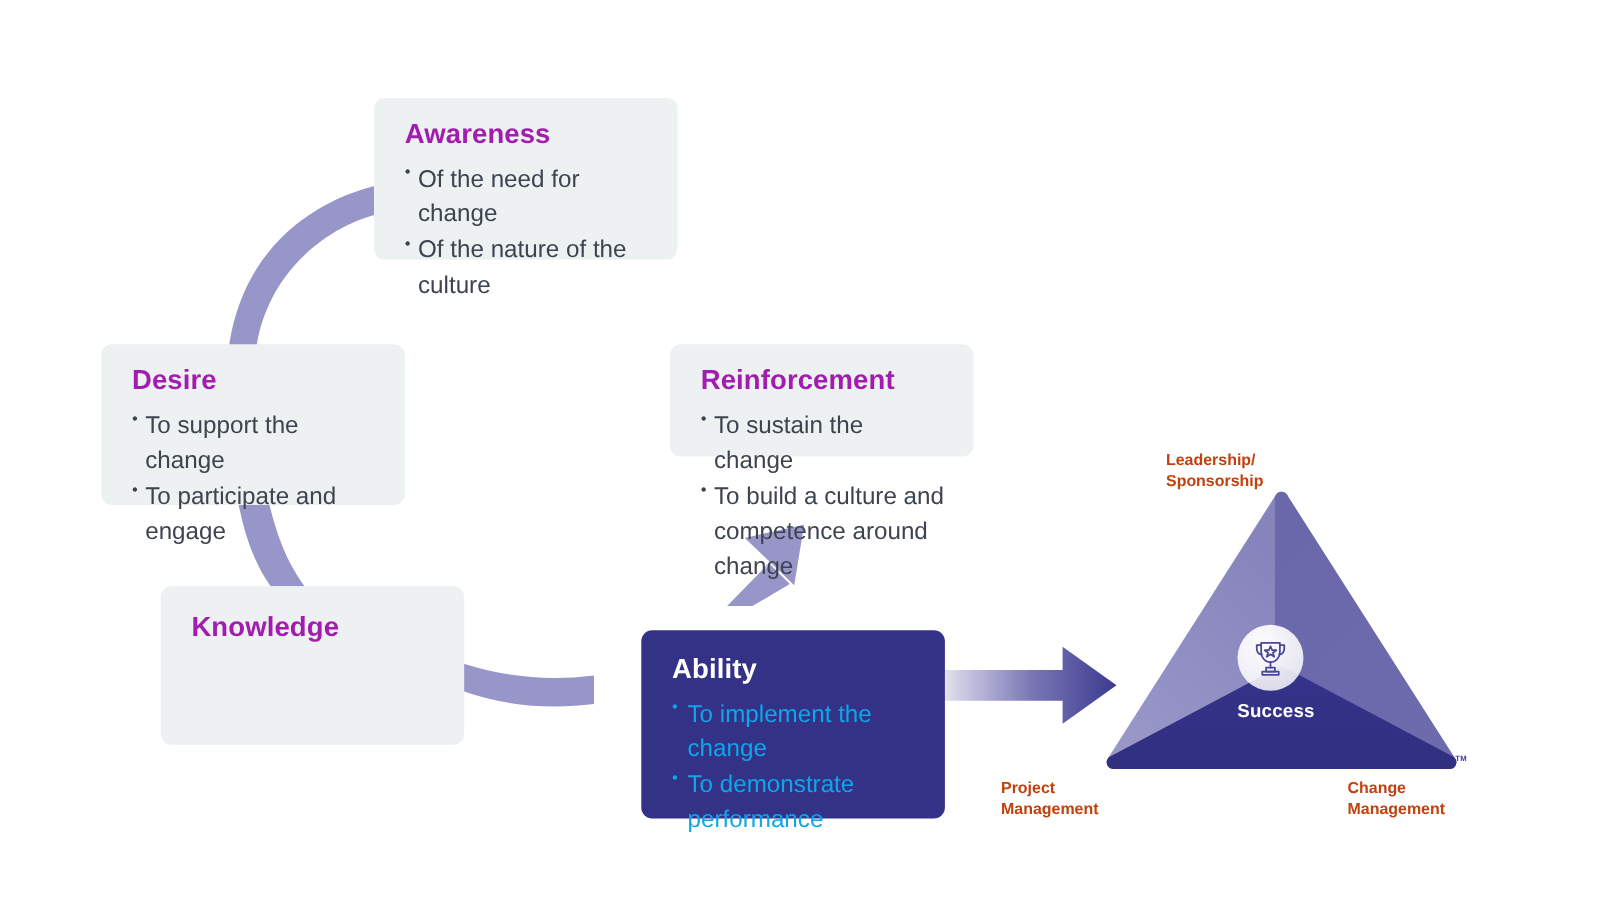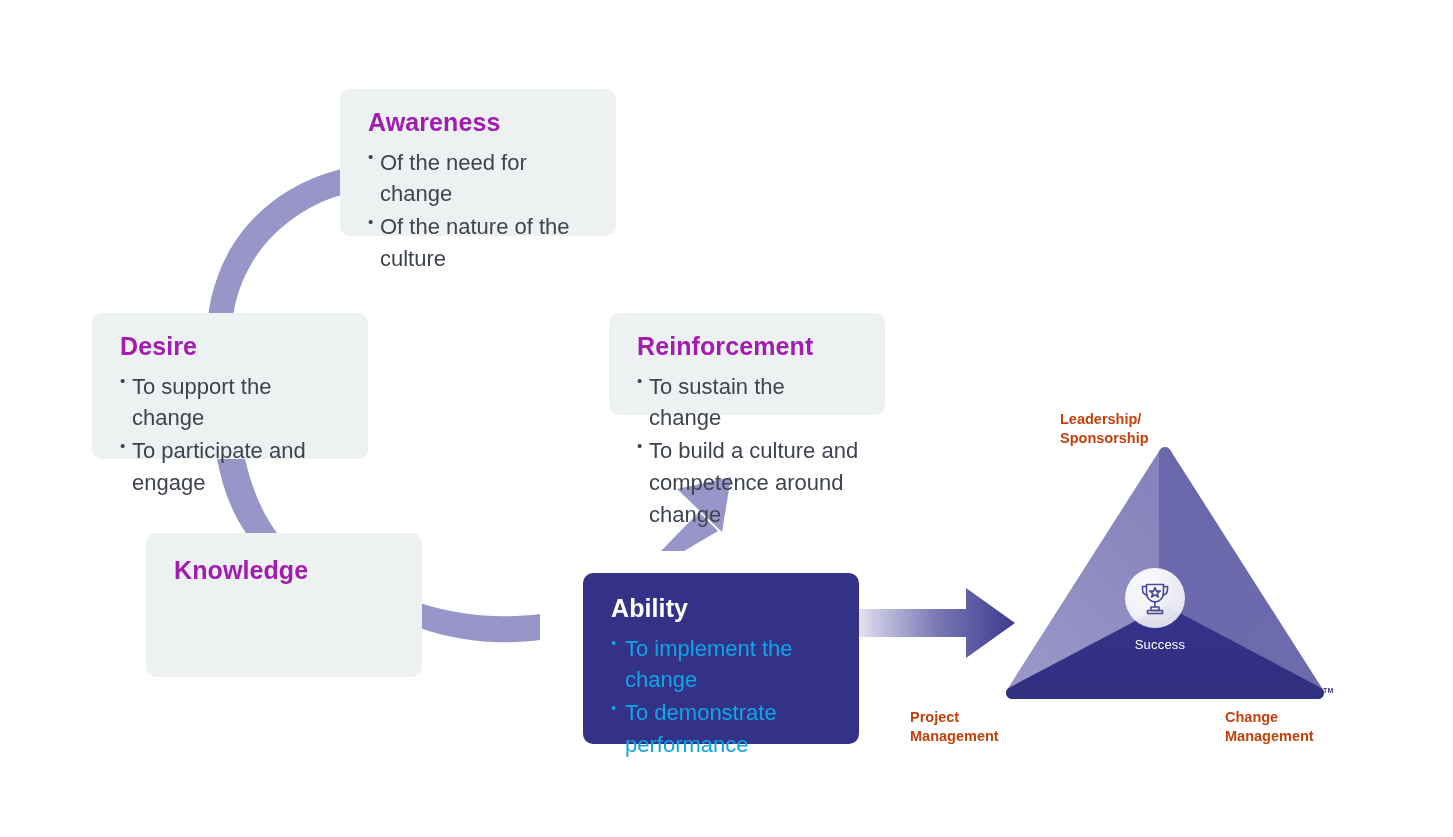--- a/index.html
+++ b/index.html
@@ -120,22 +120,22 @@
     left: 285px;
     top: 308px;
     width: 190px;
   }
   #label-success {
     position: absolute;
     left: 145px;
     top: 237px;
     width: 150px;
     text-align: center;
-    font-size: 13px;
-    font-weight: normal;
+    font-size: 17px;
+    font-weight: bold;
     color: #ffffff;
     letter-spacing: 0.2px;
   }
   #tm-mark {
     position: absolute;
     left: 383px;
     top: 287px;
     font-size: 7px;
     font-weight: bold;
     color: #3b3a8f;

